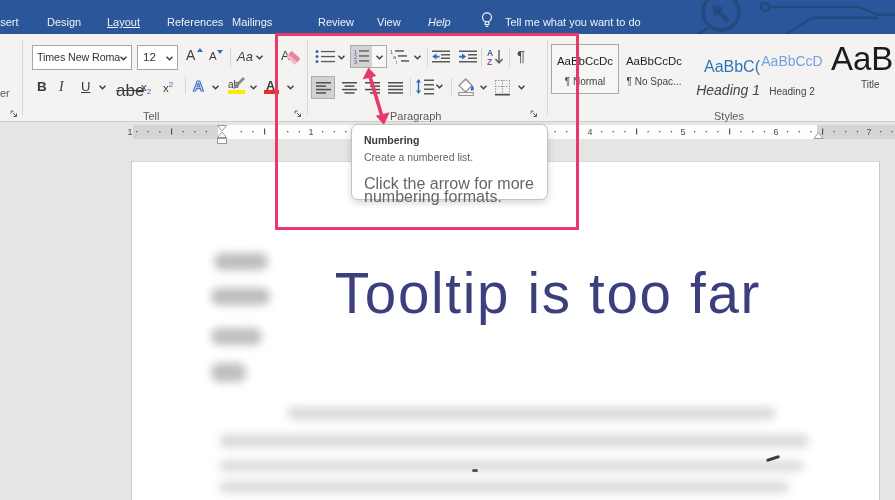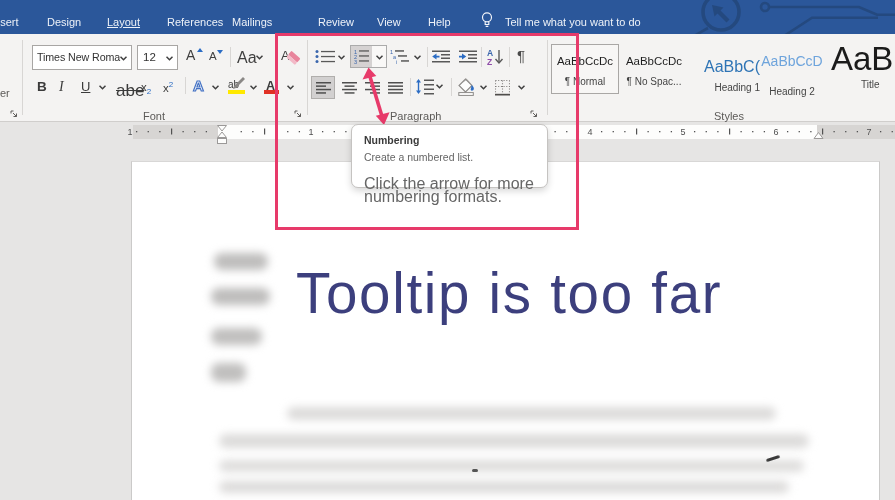--- a/index.html
+++ b/index.html
@@ -27,21 +27,21 @@
 <div class="abs" style="left:211px;top:363px;width:35px;height:19px;background:#c0bfbe;border-radius:8px;filter:blur(4.5px);"></div>
 
 <div class="abs" style="left:287px;top:407px;width:489px;height:13px;background:#dcdbda;border-radius:7px;filter:blur(4px);"></div>
 <div class="abs" style="left:219px;top:434px;width:590px;height:14px;background:#dcdbda;border-radius:7px;filter:blur(4px);"></div>
 <div class="abs" style="left:219px;top:460px;width:585px;height:12px;background:#dedddc;border-radius:7px;filter:blur(4px);"></div>
 <div class="abs" style="left:219px;top:481px;width:570px;height:12px;background:#dcdbda;border-radius:7px;filter:blur(4px);"></div>
 
 <div class="abs" style="left:766px;top:457px;width:14px;height:3px;background:#3a3a3a;border-radius:2px;transform:rotate(-18deg);filter:blur(0.4px);"></div>
 <div class="abs" style="left:472px;top:469px;width:6px;height:3px;background:#555;border-radius:2px;filter:blur(0.6px);"></div>
 
-<div class="abs" style="left:296px;top:258px;width:504px;color:#3c3f7d;font-size:56.5px;line-height:72px;"><span style="letter-spacing:1.7px;">Tooltip is too far</span><br></div>
+<div class="abs" style="left:296px;top:258px;width:504px;text-align:center;color:#3c3f7d;font-size:56.5px;line-height:72px;"><span style="letter-spacing:1.7px;">Tooltip is too far</span><br></div>
 
 <div id="ruler" class="abs" style="left:0;top:125px;width:895px;height:14px;">
   <div class="abs" style="left:133px;top:0;width:85px;height:14px;background:#d7d5d3;"></div>
   <div class="abs" style="left:218px;top:0;width:599px;height:14px;background:#fdfdfc;"></div>
   <div class="abs" style="left:817px;top:0;width:78px;height:14px;background:#d7d5d3;"></div>
 </div>
 <svg class="abs" style="left:0;top:125px;" width="895" height="22">
   <g id="ticks" fill="#525252">
       <rect x="135.975" y="6" width="1.3" height="1.3"></rect>
       <rect x="147.6" y="6" width="1.3" height="1.3"></rect>
@@ -143,21 +143,21 @@
       </span></div>
   <div class="abs" style="left:186px;top:13px;font-size:14px;color:#3f3f3f;">A</div>
   <svg class="abs" style="left:197px;top:14px;" width="6" height="4" viewBox="0 0 6 4">
       <path d="M0 4 L3 0 L6 4 z" fill="#2b6cc4"></path>
     </svg>
   <div class="abs" style="left:209px;top:16px;font-size:11.5px;color:#3f3f3f;">A</div>
   <svg class="abs" style="left:217px;top:16px;" width="6" height="4" viewBox="0 0 6 4">
       <path d="M0 0 L3 4 L6 0 z" fill="#2b6cc4"></path>
     </svg>
   <div class="sep" style="left:230px;top:13px;height:20px;"></div>
-  <div class="abs" style="left:237px;top:15px;font-size:16px;color:#3f3f3f;">Aa</div>
+  <div class="abs" style="left:237px;top:15px;font-size:13px;color:#3f3f3f;font-style:italic;">Aa</div>
   <span class="dd" style="position:absolute;left:256px;top:21px;">
       <svg width="7" height="5" viewBox="0 0 7 5">
         <path d="M0.5 0.8 L3.5 3.8 L6.5 0.8" stroke="#3f3f3f" stroke-width="1.5" fill="none"></path>
       </svg>
     </span>
   <div class="abs" style="left:281px;top:14px;font-size:13px;color:#3f3f3f;">A</div>
   <svg class="abs" style="left:287px;top:16px;" width="14" height="15" viewBox="0 0 14 15">
     <g transform="rotate(42 7 7)">
         <rect x="1" y="4" width="12" height="5" rx="1" fill="#e8849c"></rect>
         <rect x="1" y="9" width="12" height="3.4" rx="1" fill="#f3b9c7"></rect>
@@ -193,21 +193,21 @@
       </svg>
     </span>
   <div class="abs" style="left:266px;top:45px;font-size:12.5px;font-weight:bold;color:#3b3b3b;">A</div>
   <div class="abs" style="left:264px;top:56px;width:15px;height:4px;background:#e03125;"></div>
   <span class="dd" style="position:absolute;left:287px;top:51px;">
       <svg width="7" height="5" viewBox="0 0 7 5">
         <path d="M0.5 0.8 L3.5 3.8 L6.5 0.8" stroke="#3f3f3f" stroke-width="1.5" fill="none"></path>
       </svg>
     </span>
 
-  <div class="lab" style="left:143px;top:76px;">Font</div>
+  <div class="lab" style="left:143px;top:76px;">Tell</div>
   <svg class="launch" style="left:294px;top:76px;" viewBox="0 0 9 9">
       <g stroke="#5f5d5b" fill="none" stroke-width="1">
         <path d="M1 3.5 V1 H3.5 M3 3 L6.5 6.5 M6.5 3.5 V6.5 H3.5"></path>
       </g>
     </svg>
   <div class="sep" style="left:307px;top:6px;height:75px;"></div>
 
   <svg class="abs" style="left:315px;top:15px;" width="21" height="15" viewBox="0 0 21 15">
     <g fill="#3a66ad">
         <rect x="0.5" y="1" width="3" height="3" rx="1.5"></rect>
@@ -383,21 +383,21 @@
   <div class="abs" style="left:551px;top:10px;width:68px;text-align:center;">
     <div style="margin-top:11px;font-size:11.5px;color:#1f1f1f;">AaBbCcDc</div>
     <div style="margin-top:9px;font-size:10px;color:#444;">¶ Normal</div>
   </div>
   <div class="abs" style="left:619px;top:10px;width:70px;text-align:center;">
     <div style="margin-top:11px;font-size:11.5px;color:#1f1f1f;">AaBbCcDc</div>
     <div style="margin-top:9px;font-size:10px;color:#444;">¶ No Spac...</div>
   </div>
   <div class="abs" style="left:690px;top:16px;width:70px;text-align:right;">
     <div style="margin-top:8px;font-size:16px;color:#2e74b5;">AaBbC(</div>
-    <div style="margin-top:6px;font-size:10px;color:#444;">Heading 1</div>
+    <div style="margin-top:6px;font-size:14px;color:#444;font-style:italic;">Heading 1</div>
   </div>
   <div class="abs" style="left:757px;top:10px;width:70px;text-align:center;">
     <div style="margin-top:9px;font-size:14px;color:#6ea4dc;">AaBbCcD</div>
     <div style="margin-top:17px;font-size:10px;color:#444;">Heading 2</div>
   </div>
   <div class="abs" style="left:831px;top:6px;width:80px;">
     <div style="font-size:33px;color:#1b1b1b;">AaBb</div>
   </div>
   <div class="abs" style="left:861px;top:45px;font-size:10px;color:#444;">Title</div>
   <div class="lab" style="left:714px;top:76px;">Styles</div>
@@ -416,36 +416,36 @@
     </g>
   </svg>
   <div class="abs" style="left:0;top:16px;width:895px;height:16px;font-size:11px;color:#eef2f8;">
     <span class="abs" style="left:-9px;">Insert</span>
     <span class="abs" style="left:47px;">Design</span>
     <span class="abs" style="left:107px;text-decoration:underline;">Layout</span>
     <span class="abs" style="left:167px;">References</span>
     <span class="abs" style="left:232px;">Mailings</span>
     <span class="abs" style="left:318px;">Review</span>
     <span class="abs" style="left:377px;">View</span>
-    <span class="abs" style="left:428px;">Help</span>
+    <span class="abs" style="left:428px;font-style:italic;">Help</span>
     <span class="abs" style="left:505px;text-align:center;">Tell me what you want to do</span>
   </div>
   <svg width="18" height="20" style="position:absolute;left:478px;top:10px" viewBox="0 0 20 22">
     <g stroke="#f4f6fa" fill="none" stroke-width="1.3">
       <circle cx="10" cy="8" r="5"></circle>
       <path d="M8 13 v3 h4 v-3"></path>
       <path d="M8 16 h4 M8.5 18 h3"></path>
     </g>
   </svg>
 </div>
 
 <div class="abs" style="left:275px;top:33px;width:298px;height:191px;border:3.5px solid #e73a6a;"></div>
 <svg class="abs" style="left:355px;top:60px;" width="45" height="70" viewBox="0 0 45 70">
   <line x1="14.5" y1="15" x2="27.5" y2="58" stroke="#e73a6a" stroke-width="3.6"></line>
   <polygon points="13.5,7.5 7.5,19.5 21.3,15.9" fill="#e73a6a"></polygon>
   <polygon points="29,65 20.8,55.8 34.6,52.2" fill="#e73a6a"></polygon>
 </svg>
 
-<div class="abs" style="left:351px;top:124px;width:197px;height:64px;background:#fff;border:1px solid #c5c3c1;border-radius:7px;box-shadow:0 3px 7px rgba(0,0,0,0.16);box-sizing:border-box;">
+<div class="abs" style="left:351px;top:124px;width:197px;height:76px;background:#fff;border:1px solid #c5c3c1;border-radius:7px;box-shadow:0 3px 7px rgba(0,0,0,0.16);box-sizing:border-box;">
   <div class="abs" style="left:12px;top:9px;font-size:10.5px;font-weight:bold;color:#3b3b3b;">Numbering</div>
   <div class="abs" style="left:12px;top:26px;font-size:10.5px;color:#666;">Create a numbered list.</div>
   <div class="abs" style="left:12px;top:52px;font-size:16px;color:#666;line-height:13px;">Click the arrow for more<br>numbering formats.</div>
 </div>
 
 </body></html>

